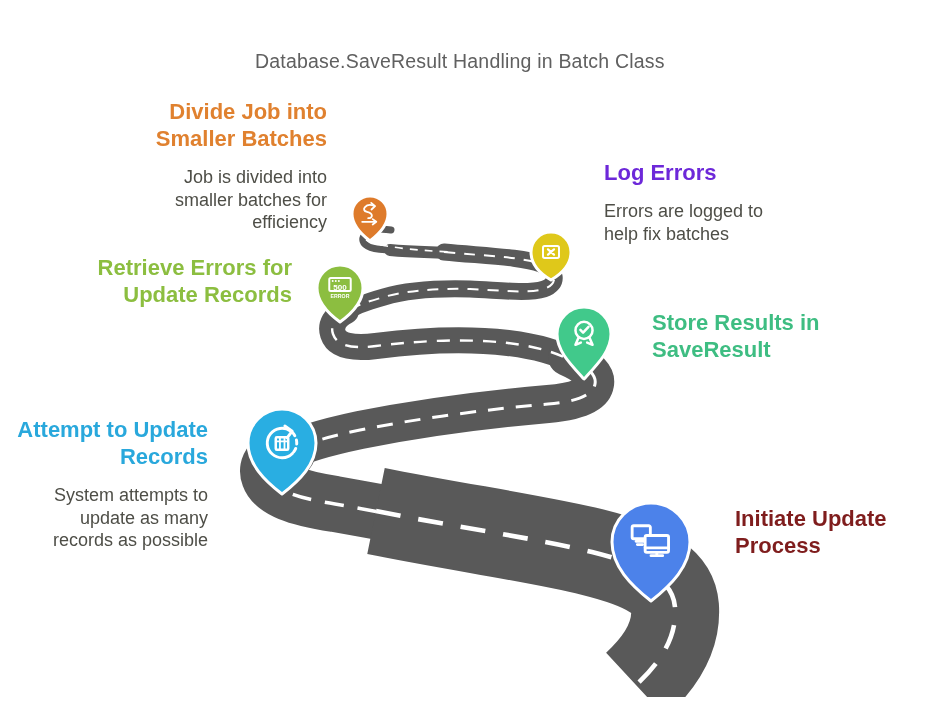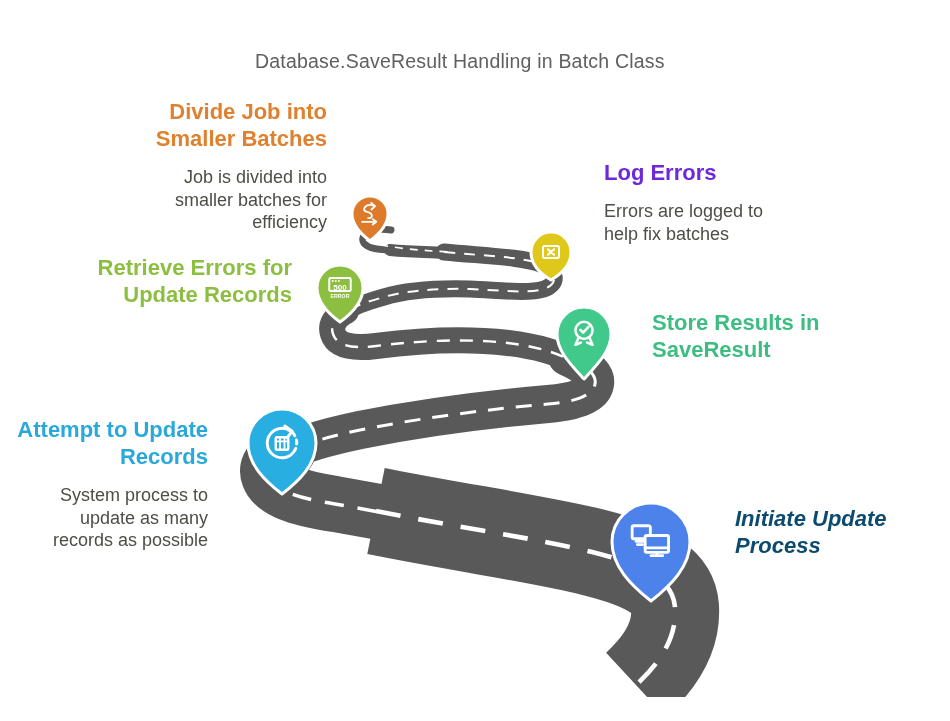--- a/index.html
+++ b/index.html
@@ -136,23 +136,23 @@
   </div>
 
   <div class="step" style="left:652px; top:302px; width:210px;margin-top:8px;">
     <h2 style="color: rgb(62, 189, 130);">Store Results in
 SaveResult</h2>
   </div>
 
   <div class="step right-align" style="left:10px; top:410px; width:198px;margin-top:7px;">
     <h2 style="color: rgb(41, 168, 220);">Attempt to Update
 Records</h2>
-    <p>System process to
+    <p>System attempts to
 update as many
 records as possible</p>
   </div>
 
   <div class="step" style="left:735px; top:506px; width:205px;">
-    <h2 style="color: #0c4a6e; font-style: italic;">Initiate Update
+    <h2 style="color: #7f1d1d;">Initiate Update
 Process</h2>
   </div>
 
 </div>
 
 </body></html>

